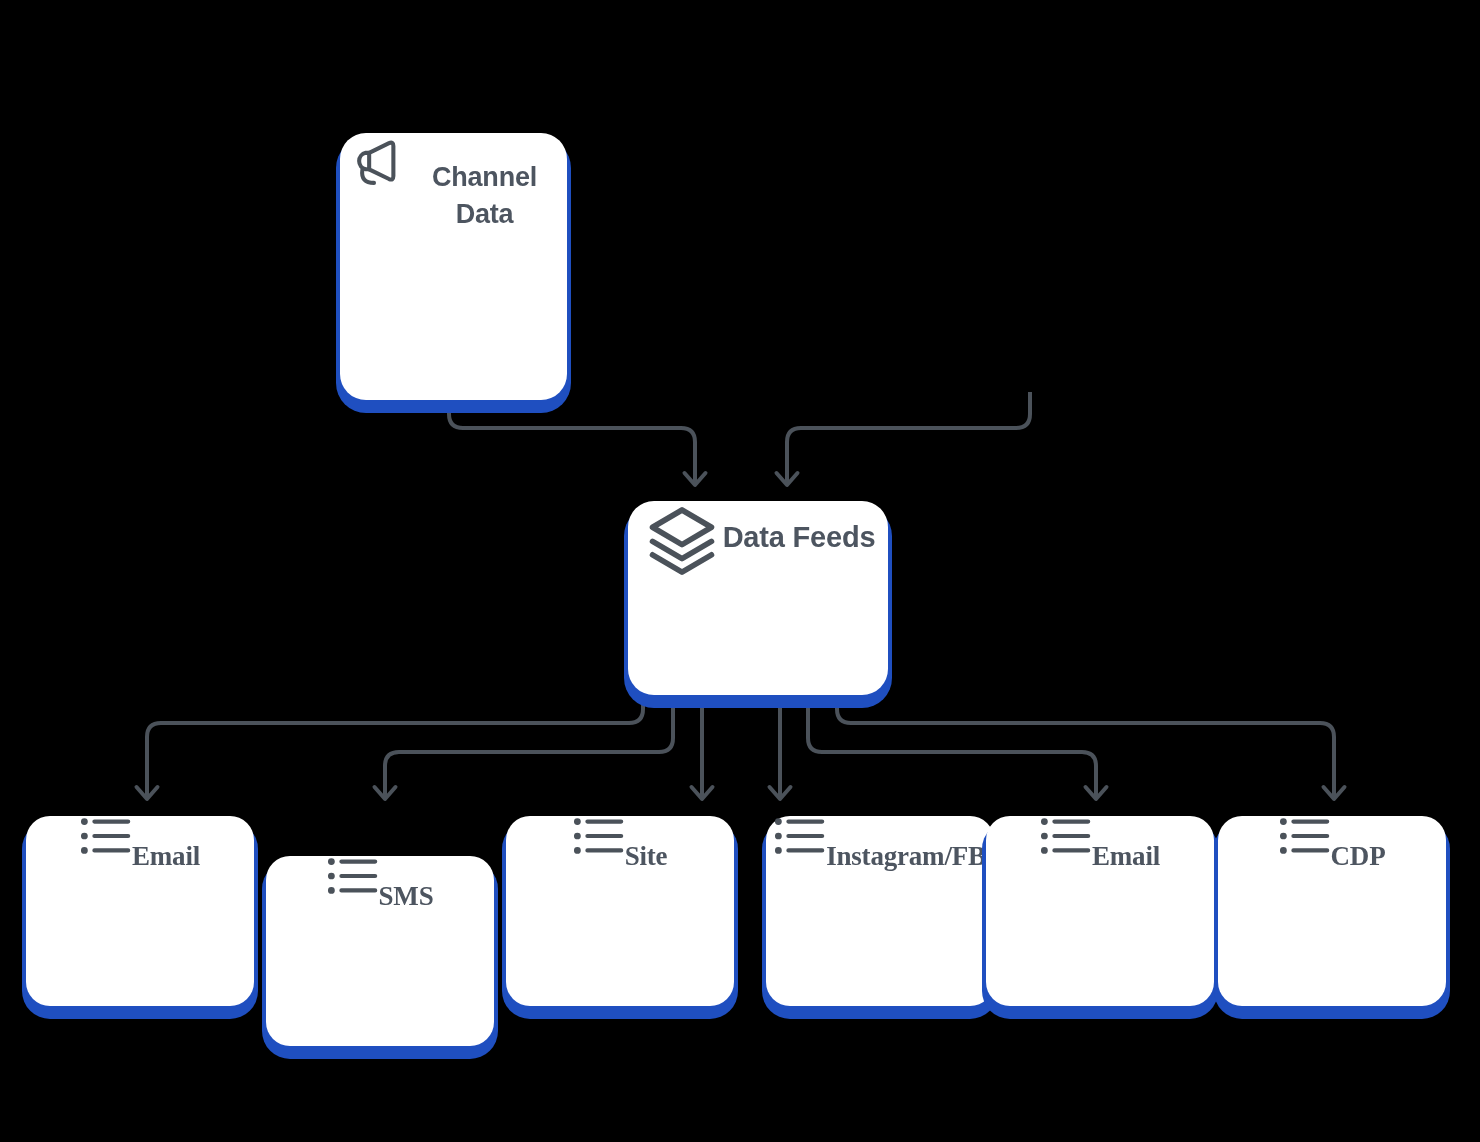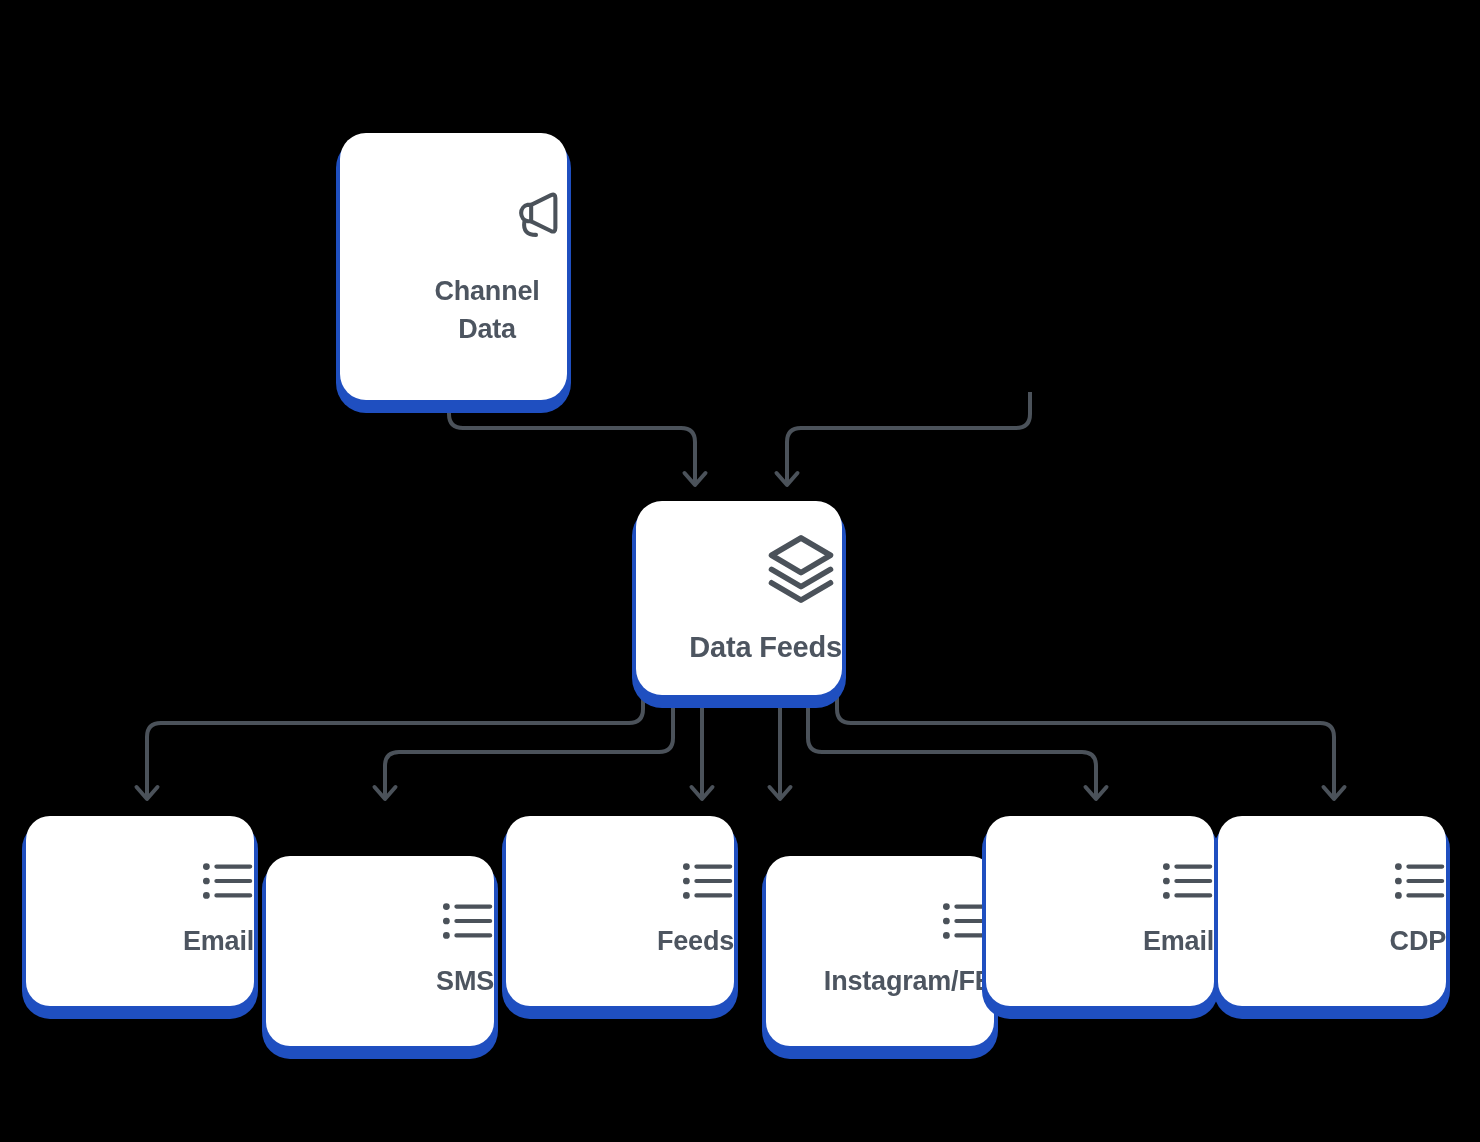--- a/index.html
+++ b/index.html
@@ -18,47 +18,47 @@
     font-family:"Liberation Sans",sans-serif;
   }
   .connectors{position:absolute;left:0;top:0;z-index:1;}
   .connectors path{fill:none;stroke:var(--line);stroke-width:4;stroke-linejoin:round;}
   .connectors path.head{stroke-linecap:round;}
   .card{
     position:absolute;z-index:2;
     background:var(--card);
     border-radius:26px;
     box-shadow:0 9px 0 4px var(--blue);
-    display:flex;flex-direction:column;
-    align-items:flex-end;justify-content:center;
+    display:flex;
+    align-items:flex-start;justify-content:center;
     text-align:center;
   }
   .card .label{
     font-weight:700;
     color:var(--text);
     letter-spacing:-0.2px;
     line-height:1.38;
   }
   .icon{color:var(--line);display:block;}
   .icon path,.icon rect{stroke:currentColor;}
   
   .card.src{width:227px;height:267px;}
   .card.src .label{font-size:27px;max-width:160px;margin-top:26px;}
   #card-channel{left:340px;top:133px;}
   #card-purchase{left:910px;top:135px;}
   
-  #card-feeds{left:628px;top:501px;width:206px;height:194px;margin-left:8px;}
+  #card-feeds{left:628px;top:501px;width:260px;height:194px;}
   #card-feeds .label{font-size:29px;margin-top:16px;}
   
   .card.out{width:228px;height:190px;top:816px;border-radius:24px;}
-  .card.out .label{font-size:27px;margin-top:22px;}
+  .card.out .label{font-size:27px;margin-top:22px;font-family:Liberation Serif, serif;}
   #out-0{left:26px;}
   #out-1{left:266px;margin-top:40px;}
   #out-2{left:506px;}
-  #out-3{left:766px;margin-top:40px;}
+  #out-3{left:766px;}
   #out-4{left:986px;}
   #out-5{left:1218px;}
 </style>
 </head>
 <body>
 
 <div class="stage">
 
   <svg class="connectors" width="1480" height="1142" viewBox="0 0 1480 1142" aria-hidden="true">
 
@@ -120,21 +120,21 @@
       <path d="M4.5 5 H4.6 M4.5 20 H4.6 M4.5 35 H4.6" stroke-width="7" stroke-linecap="round"></path>
     </svg>
     <div class="label">SMS</div>
   </div>
 
   <div class="card out" id="out-2">
     <svg class="icon" width="52" height="40" viewBox="0 0 54 40" fill="none" aria-hidden="true">
       <path d="M15 5 H50 M15 20 H50 M15 35 H50" stroke-width="4.4" stroke-linecap="round"></path>
       <path d="M4.5 5 H4.6 M4.5 20 H4.6 M4.5 35 H4.6" stroke-width="7" stroke-linecap="round"></path>
     </svg>
-    <div class="label">Feeds</div>
+    <div class="label">Site</div>
   </div>
 
   <div class="card out" id="out-3">
     <svg class="icon" width="52" height="40" viewBox="0 0 54 40" fill="none" aria-hidden="true">
       <path d="M15 5 H50 M15 20 H50 M15 35 H50" stroke-width="4.4" stroke-linecap="round"></path>
       <path d="M4.5 5 H4.6 M4.5 20 H4.6 M4.5 35 H4.6" stroke-width="7" stroke-linecap="round"></path>
     </svg>
     <div class="label">Instagram/FB</div>
   </div>
 

